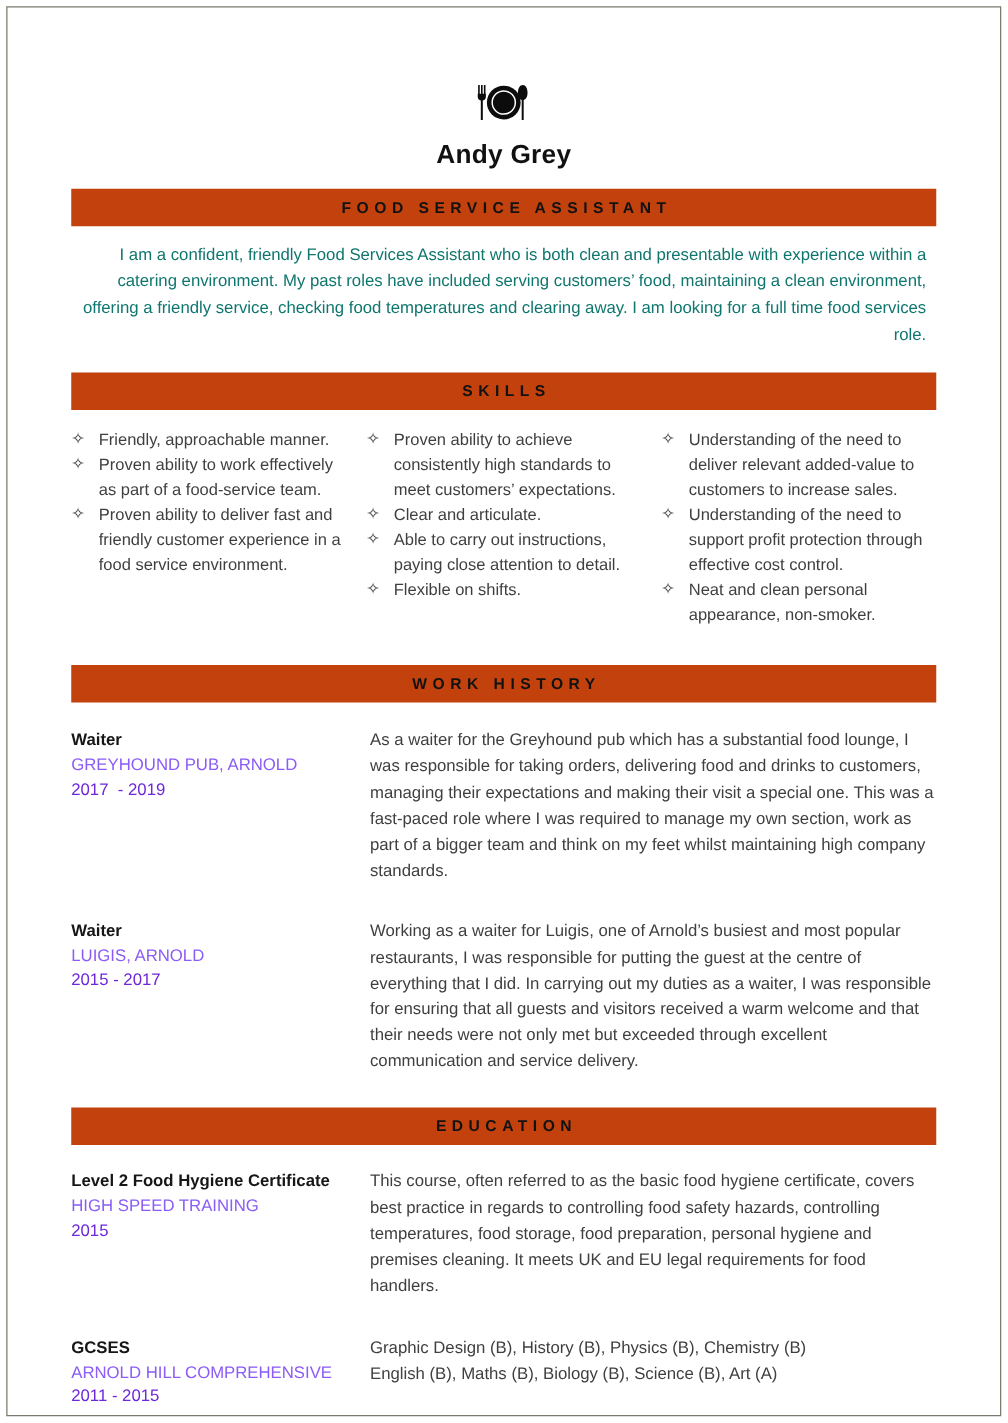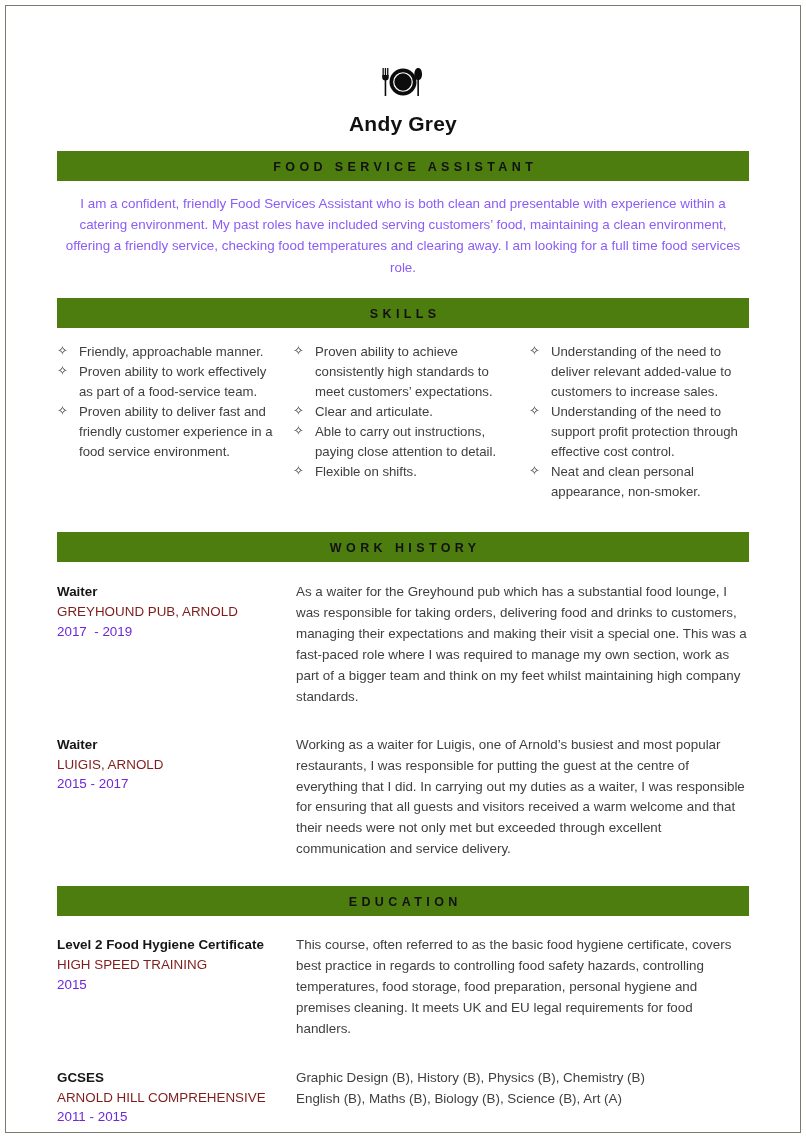--- a/index.html
+++ b/index.html
@@ -60,21 +60,21 @@
     margin: 13px 0 0 0;
     font-size: 21px;
     font-weight: bold;
     color: #111111;
     letter-spacing: 0.2px;
     line-height: 1.1;
   }
 
   
   .bar {
-    background: #4d7c0f;
+    background: #c2410c;
     text-align: center;
     padding: 6px 0 6px 0;
     margin: 0;
   }
   .bar-text {
     font-size: 12.5px;
     font-weight: bold;
     color: #121212;
     letter-spacing: 4.4px;
     text-transform: uppercase;
@@ -86,22 +86,22 @@
   .bar-title { margin-top: 16px; }
   .bar-skills { margin-top: 20px; }
   .bar-work { margin-top: 30px; }
   .bar-education { margin-top: 26px; }
 
   
   .summary {
     margin: 12px 0 0 0;
     font-size: 13.4px;
     line-height: 1.58;
-    color: #8b5cf6;
-    text-align: center;
+    color: #0f766e;
+    text-align: right;
     padding: 0 8px;
   }
 
   
   .skills-columns {
     display: flex;
     margin-top: 14px;
     gap: 0;
   }
   .skills-col {
@@ -152,21 +152,21 @@
 
   .entry-role {
     font-size: 13.4px;
     font-weight: bold;
     color: #161616;
     line-height: 1.48;
     margin: 0;
   }
   .entry-org {
     font-size: 13.4px;
-    color: #7f1d1d;
+    color: #8b5cf6;
     line-height: 1.48;
     margin: 0;
   }
   .entry-dates {
     font-size: 13.4px;
     color: #6d28d9;
     line-height: 1.48;
     margin: 0;
     white-space: pre;
   }

